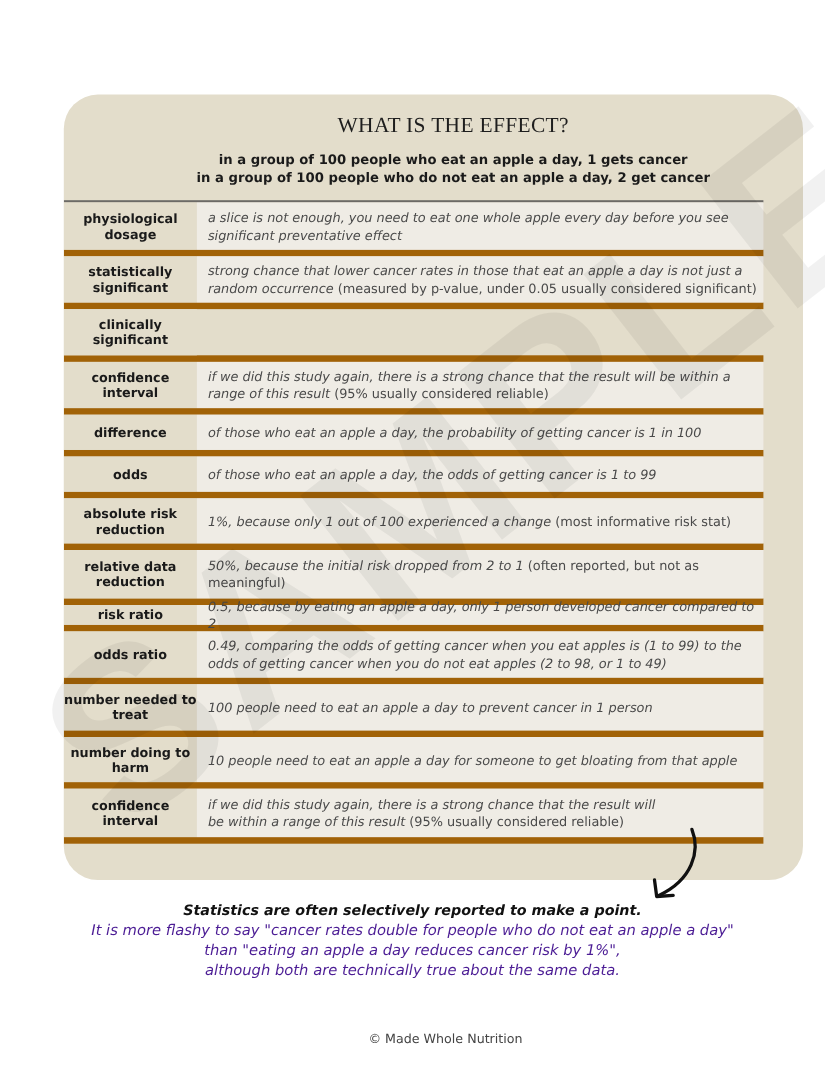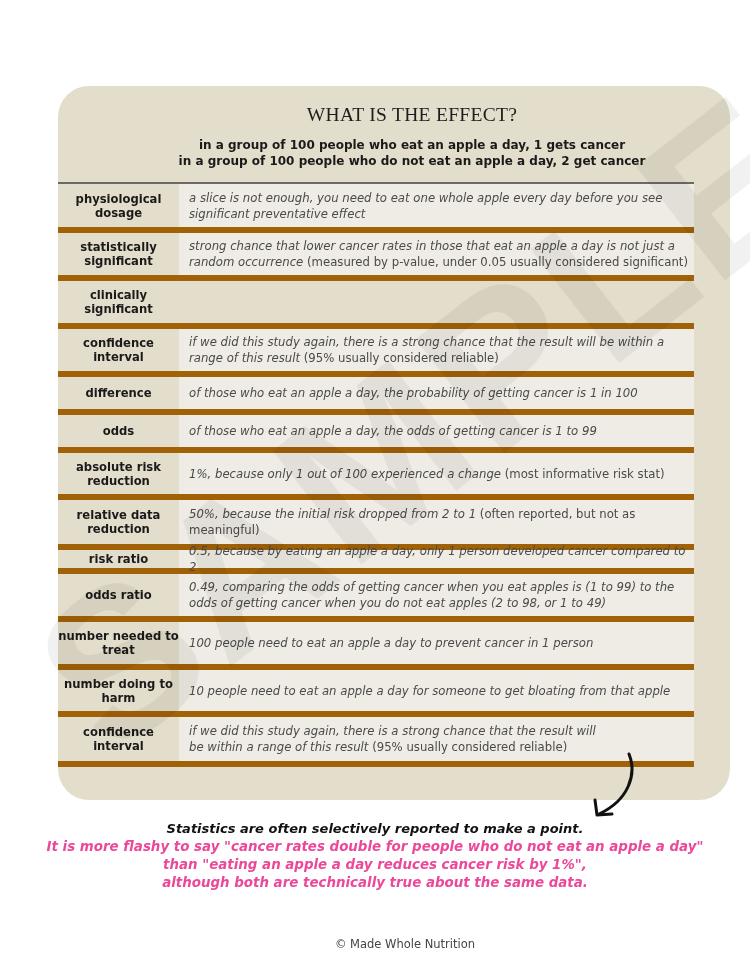--- a/index.html
+++ b/index.html
@@ -38,21 +38,21 @@
   .def {
     flex: 1; background: #efece5; padding: 0 6px 0 10px;
     display: flex; align-items: center;
     font-size: 11.7px; line-height: 16px; color: #4a4a4a;
   }
   .def .it { font-style: italic; }
   .footer-note {
     position: absolute; left: 0; top: 820px; width: 750px; text-align: center; z-index: 2;
   }
   .note-bold { font-size: 13px; font-weight: bold; font-style: italic; color: #111; line-height: 18px; }
-  .note-line { font-size: 13.4px; font-style: italic; color: #ec4899; line-height: 18px; font-weight: 700; }
+  .note-line { font-size: 13.4px; font-style: italic; color: #4c1d95; line-height: 18px; font-weight: 400; }
   .copyright {
     position: absolute; left: 0; top: 937px; width: 750px; text-align: center;
     font-size: 11.5px; color: #444; z-index: 2; margin-left: 30px;
   }
   .arrow { position: absolute; left: 585px; top: 752px; width: 60px; height: 70px; z-index: 4; }
 </style>
 </head>
 <body>
 
 <div class="card">

